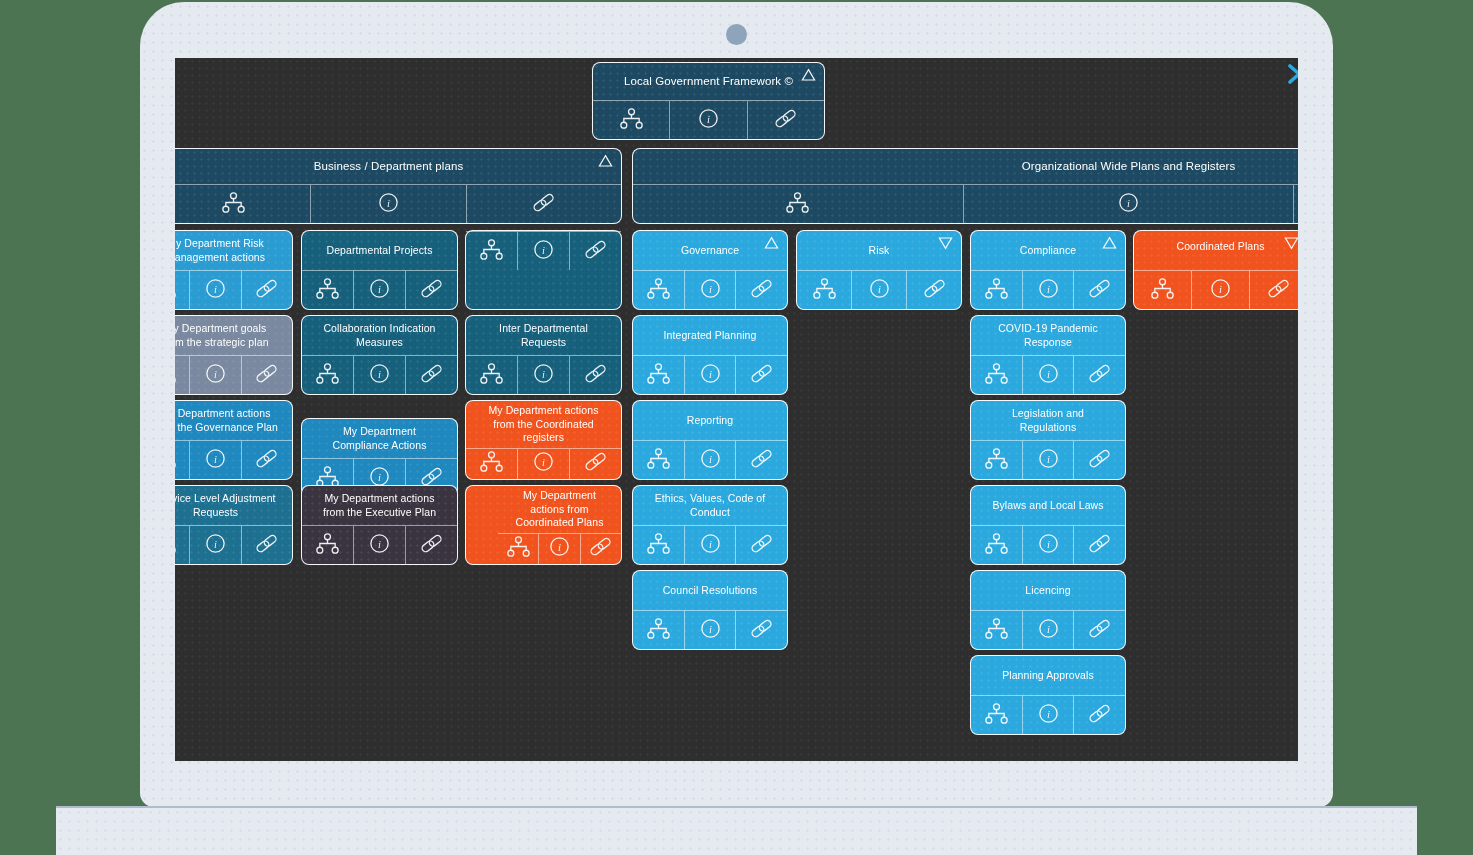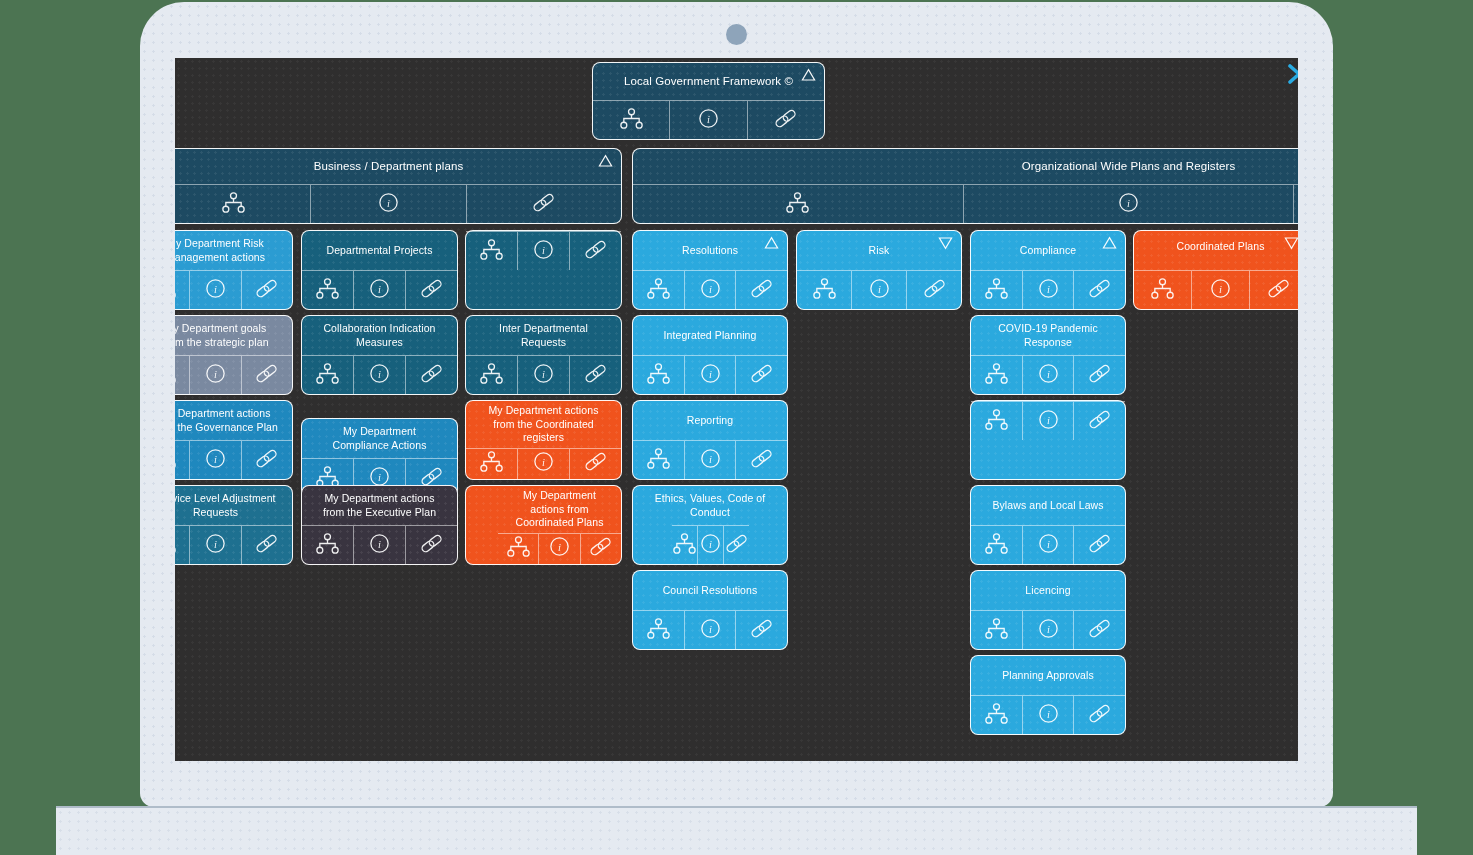--- a/index.html
+++ b/index.html
@@ -472,21 +472,21 @@
                   <g transform="rotate(-38 13 12)">
                     <rect x="1.5" y="8.4" width="13.5" height="7.4" rx="3.7"></rect>
                     <rect x="11" y="8.4" width="13.5" height="7.4" rx="3.7"></rect>
                   </g>
                 </svg></span>
             </div>
           </div>
         </div>
 
       <div class="card c-cyan" style="left:457px;top:172px;width:156px;height:80px;">
-        <div class="card-title">Resolutions</div>
+        <div class="card-title">Governance</div>
       <span class="tri"><svg viewBox="0 0 15 14">
               <path d="M7.5 1.6 L13.6 12 H1.4 Z"></path>
             </svg></span>
           <div class="icon-row">
             <div class="icon-cell">
               <span class="icon"><svg viewBox="0 0 26 24">
                   <circle cx="13" cy="5" r="3.1"></circle>
                   <circle cx="5" cy="19" r="3.1"></circle>
                   <circle cx="21" cy="19" r="3.1"></circle>
                   <path d="M13 8.1 V12 M5 15.9 V12 H21 V15.9"></path>
@@ -646,21 +646,21 @@
             <div class="icon-cell">
               <span class="icon"><svg viewBox="0 0 26 24">
                   <g transform="rotate(-38 13 12)">
                     <rect x="1.5" y="8.4" width="13.5" height="7.4" rx="3.7"></rect>
                     <rect x="11" y="8.4" width="13.5" height="7.4" rx="3.7"></rect>
                   </g>
                 </svg></span>
             </div>
           </div>
         </div>
-      <div class="card c-cyan" style="left:457px;top:427px;width:156px;height:80px;align-items:center;">
+      <div class="card c-cyan" style="left:457px;top:427px;width:156px;height:80px;">
         <div class="card-title">Ethics, Values, Code of Conduct</div>
       <div class="icon-row">
             <div class="icon-cell">
               <span class="icon"><svg viewBox="0 0 26 24">
                   <circle cx="13" cy="5" r="3.1"></circle>
                   <circle cx="5" cy="19" r="3.1"></circle>
                   <circle cx="21" cy="19" r="3.1"></circle>
                   <path d="M13 8.1 V12 M5 15.9 V12 H21 V15.9"></path>
                 </svg></span>
             </div>
@@ -729,20 +729,21 @@
               <span class="icon"><svg viewBox="0 0 26 24">
                   <g transform="rotate(-38 13 12)">
                     <rect x="1.5" y="8.4" width="13.5" height="7.4" rx="3.7"></rect>
                     <rect x="11" y="8.4" width="13.5" height="7.4" rx="3.7"></rect>
                   </g>
                 </svg></span>
             </div>
           </div>
         </div>
       <div class="card c-cyan" style="left:795px;top:342px;width:156px;height:80px;">
+        <div class="card-title">Legislation and Regulations</div>
       <div class="icon-row">
             <div class="icon-cell">
               <span class="icon"><svg viewBox="0 0 26 24">
                   <circle cx="13" cy="5" r="3.1"></circle>
                   <circle cx="5" cy="19" r="3.1"></circle>
                   <circle cx="21" cy="19" r="3.1"></circle>
                   <path d="M13 8.1 V12 M5 15.9 V12 H21 V15.9"></path>
                 </svg></span>
             </div>
             <div class="icon-cell">

